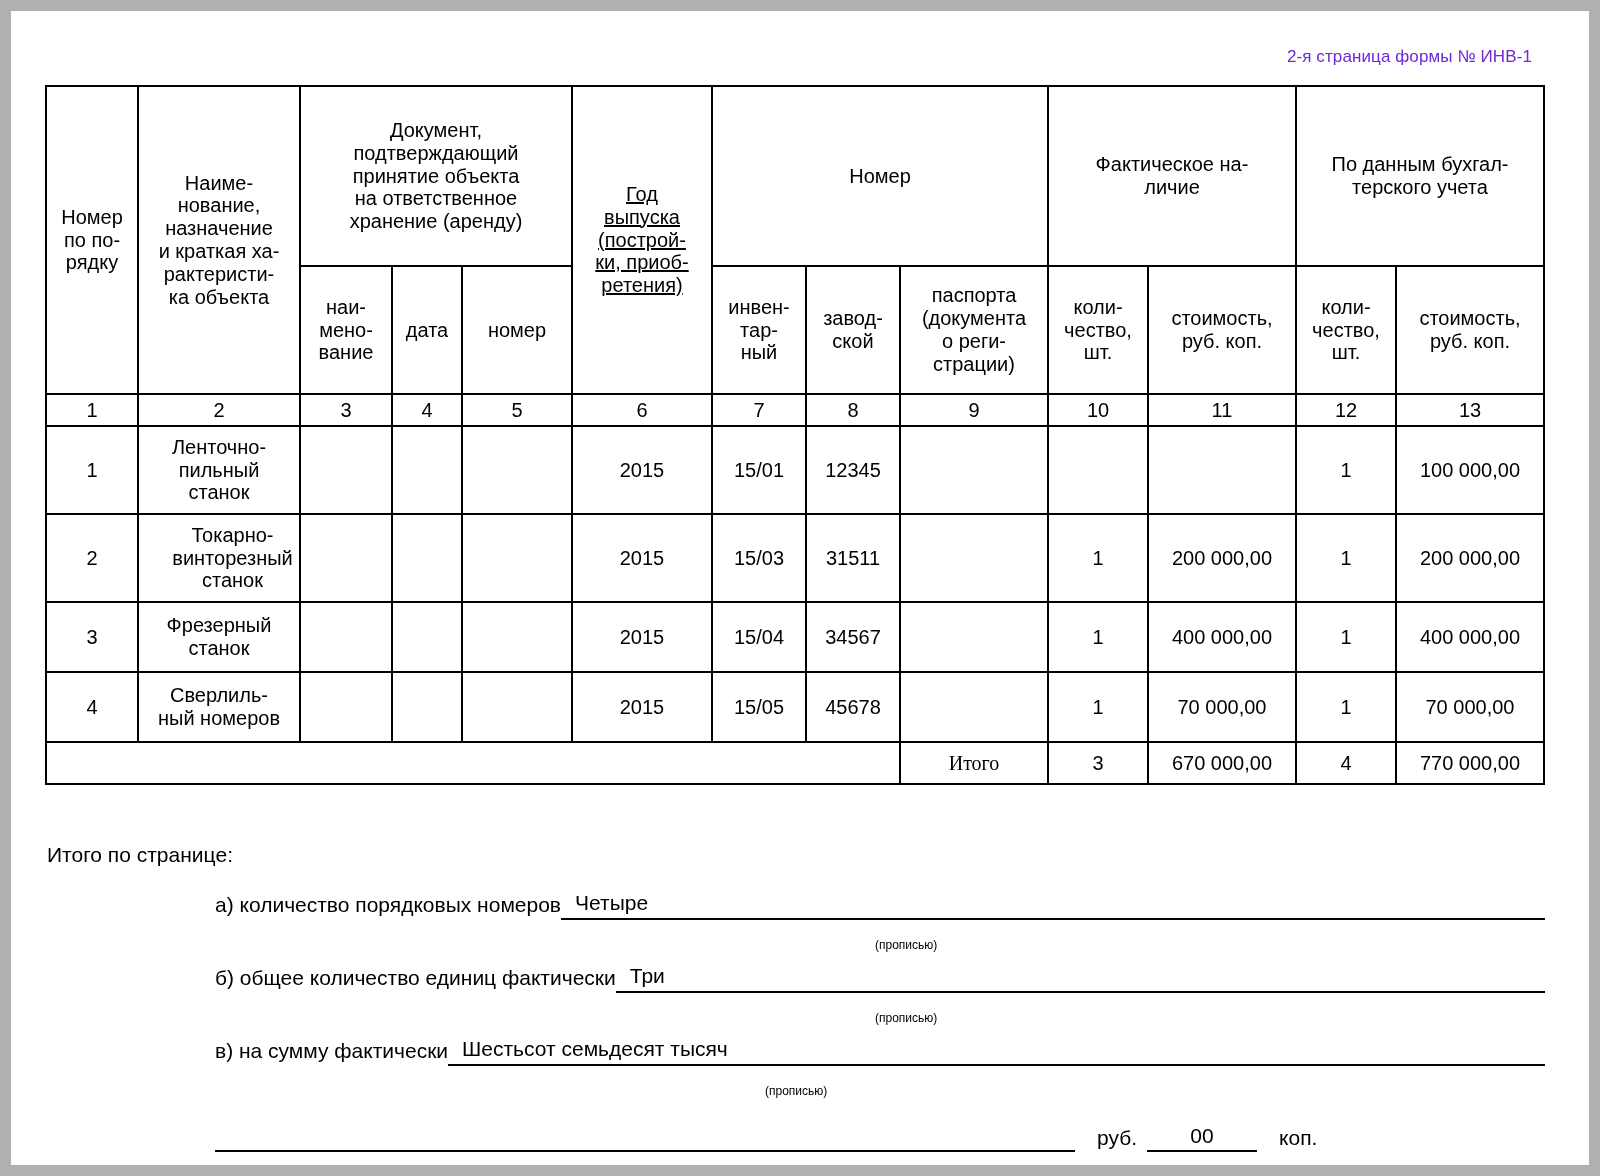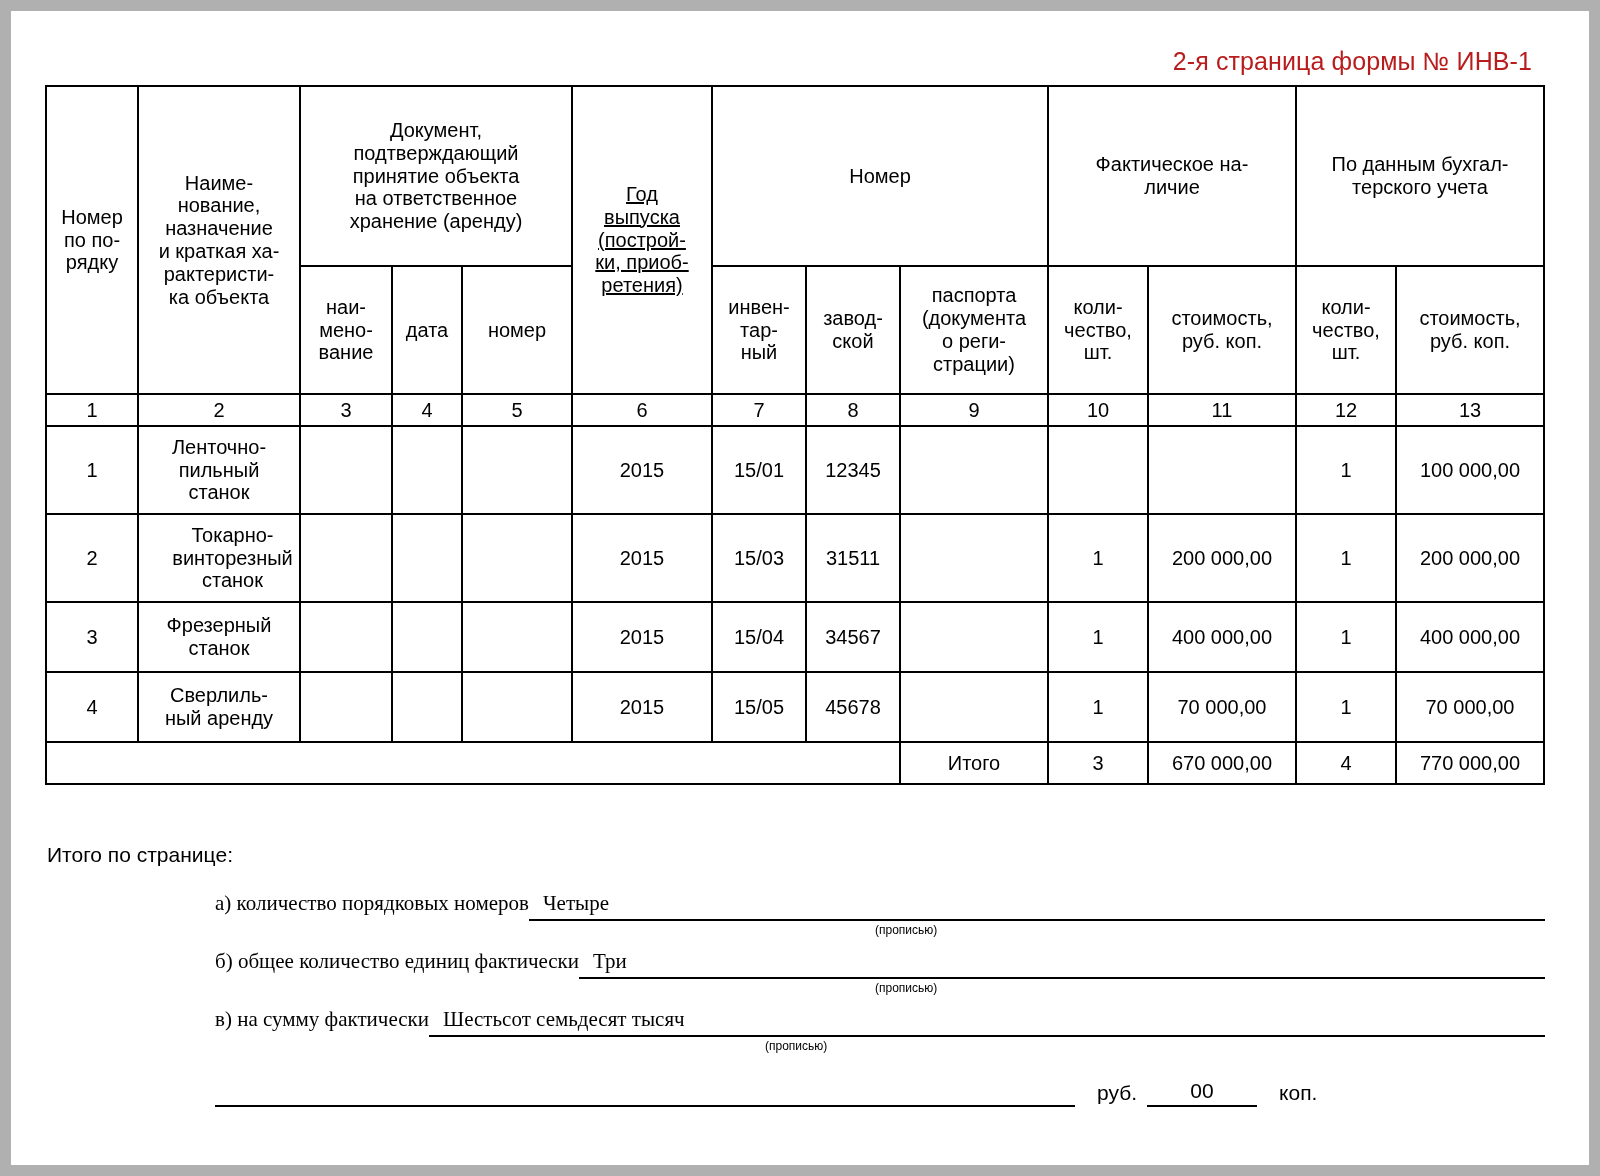--- a/index.html
+++ b/index.html
@@ -21,22 +21,22 @@
     height: 1154px;
     background: #ffffff;
     box-sizing: border-box;
   }
 
   
   #form-header {
     position: absolute;
     right: 57px;
     top: 36px;
-    font-size: 25px;
-    color: #b91c1c;
+    font-size: 17px;
+    color: #6d28d9;
     white-space: nowrap;
     letter-spacing: 0.1px;
   }
 
   
   #inv-table {
     position: absolute;
     left: 34px;
     top: 74px;
     border-collapse: collapse;
@@ -70,41 +70,41 @@
   .totalrow td {
     border: none;
     height: 42px;
   }
   .totalrow td.boxed {
     border: 2px solid #000;
   }
   .totalrow td.label {
     text-align: right;
     padding-right: 12px;
+    font-family: Liberation Serif, serif;
   }
 
   
   #summary {
     position: absolute;
     left: 34px;
     top: 832px;
     width: 1500px;
     font-size: 21px;
     color: #000;
   }
   #summary-title {
     margin-left: 2px;
     margin-bottom: 24px;
   }
   .sumline {
     display: flex;
-    align-items: flex-start;
+    align-items: flex-end;
     margin-left: 170px;
-    margin-bottom: 2px;
-    font-family: Liberation Serif, serif;
+    margin-bottom: 18px;
   }
   .sumlabel {
     white-space: nowrap;
     padding-bottom: 3px;
   }
   .fill {
     flex: 1 1 auto;
     border-bottom: 2px solid #000;
     position: relative;
     padding-bottom: 3px;
@@ -289,21 +289,21 @@
         <td>34567</td>
         <td></td>
         <td>1</td>
         <td>400 000,00</td>
         <td>1</td>
         <td>400 000,00</td>
       </tr>
       <tr class="datarow short">
         <td>4</td>
         <td style="white-space:pre-line;">Сверлиль-
-ный аренду</td>
+ный номеров</td>
         <td></td>
         <td></td>
         <td></td>
         <td>2015</td>
         <td>15/05</td>
         <td>45678</td>
         <td></td>
         <td>1</td>
         <td>70 000,00</td>
         <td>1</td>

